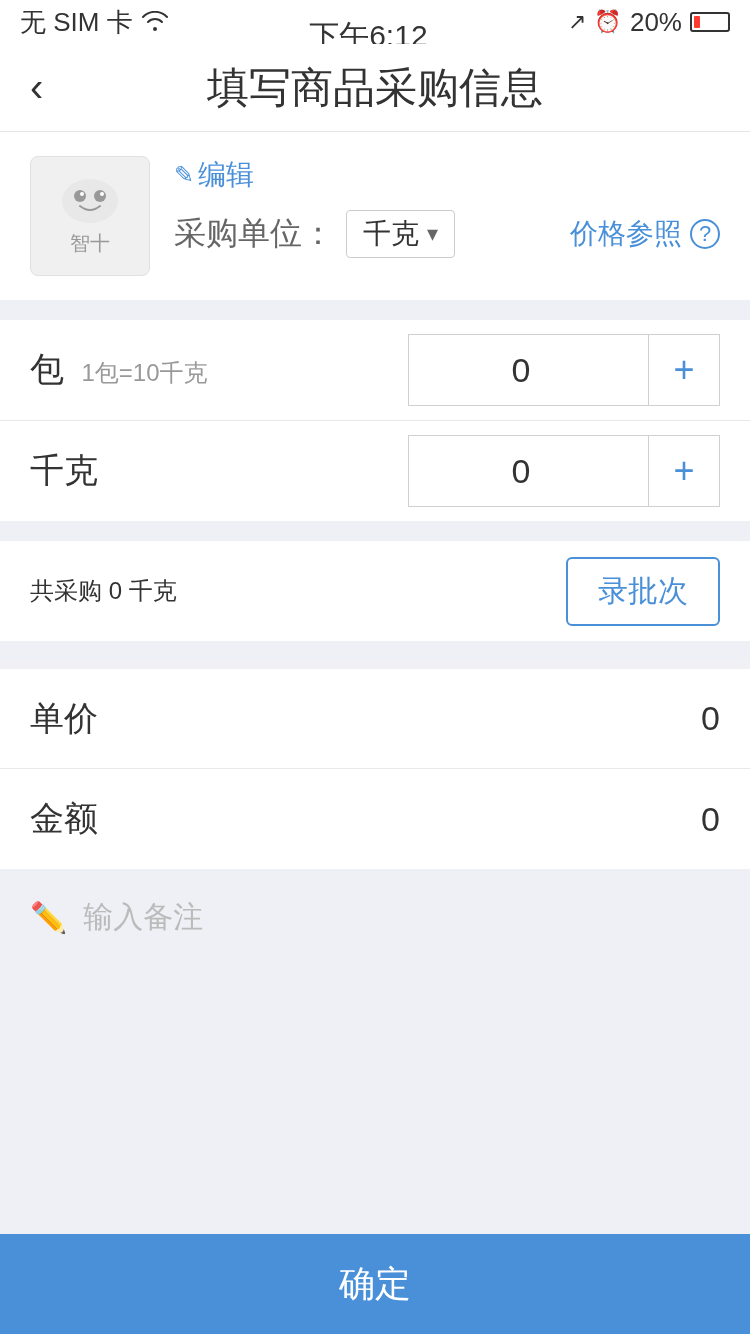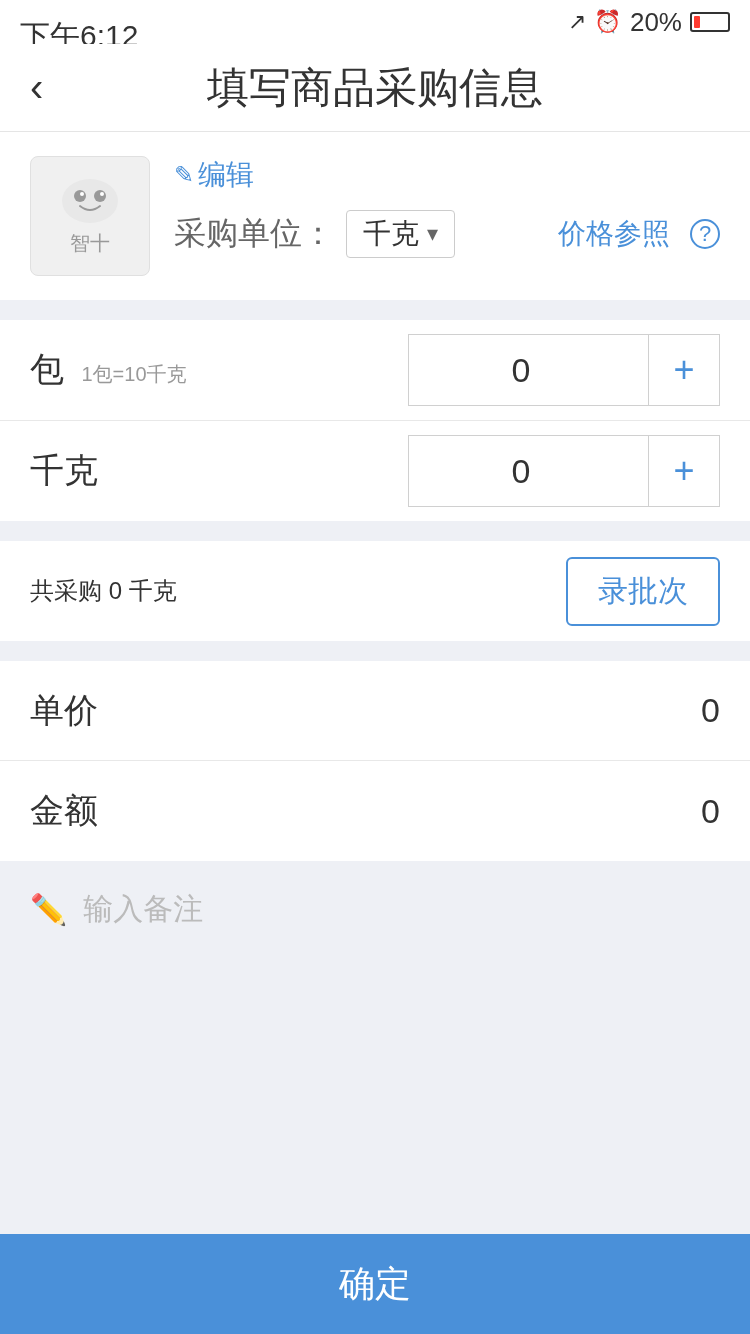--- a/index.html
+++ b/index.html
@@ -152,21 +152,21 @@
     }
     .chevron-down {
       font-size: 22px;
       color: #666;
     }
     .price-ref {
       color: #4a90d9;
       font-size: 28px;
       display: flex;
       align-items: center;
-      gap: 20px;
+      gap: 8px;
       cursor: pointer;
     }
     .price-ref-icon {
       width: 30px;
       height: 30px;
       border: 2px solid #4a90d9;
       border-radius: 50%;
       display: flex;
       align-items: center;
       justify-content: center;
@@ -193,21 +193,21 @@
     }
     .input-row:last-child {
       border-bottom: none;
     }
     .input-row-label {
       flex: 1;
       font-size: 34px;
       color: #333;
     }
     .input-sublabel {
-      font-size: 20px;
+      font-size: 24px;
       color: #999;
       margin-left: 8px;
     }
     .input-control {
       display: flex;
       align-items: center;
       gap: 0;
     }
     .number-input {
       width: 240px;
@@ -253,21 +253,21 @@
       font-size: 30px;
       color: #4a90d9;
       background: #fff;
       cursor: pointer;
       margin-left: 15px;
     }
 
     
     .price-section {
       background: #fff;
-      margin-top: 0;
+      margin-top: 8px;
     }
     .price-row {
       display: flex;
       align-items: center;
       justify-content: space-between;
       padding: 0 30px;
       height: 100px;
       border-bottom: 1px solid #e8e8e8;
     }
     .price-row:last-child {
@@ -321,20 +321,30 @@
       font-size: 36px;
       color: #fff;
       cursor: pointer;
       border: none;
     }
   </style>
 </head>
 <body>
 
 <div class="status-bar">
+  <div class="status-left">
+    <span>无 SIM 卡</span>
+    <span>
+      <svg width="28" height="20" viewBox="0 0 28 20" fill="none">
+        <path d="M14 16a2 2 0 1 1 0 4 2 2 0 0 1 0-4z" fill="#333"></path>
+        <path d="M7 11a9.9 9.9 0 0 1 14 0" stroke="#333" stroke-width="2" fill="none" stroke-linecap="round"></path>
+        <path d="M2 6a16.5 16.5 0 0 1 24 0" stroke="#333" stroke-width="2" fill="none" stroke-linecap="round"></path>
+      </svg>
+    </span>
+  </div>
   <div class="status-center">下午6:12</div>
   <div class="status-right">
     <span style="font-size:22px;">↗</span>
     <span style="font-size:22px;">⏰</span>
     <span>20%</span>
     <div class="battery-body">
       <div class="battery-fill"></div>
     </div>
   </div>
 </div>

